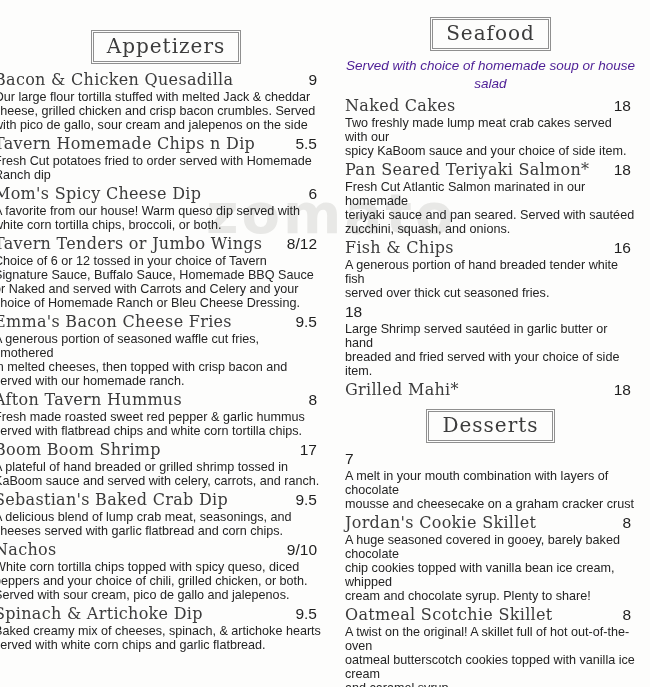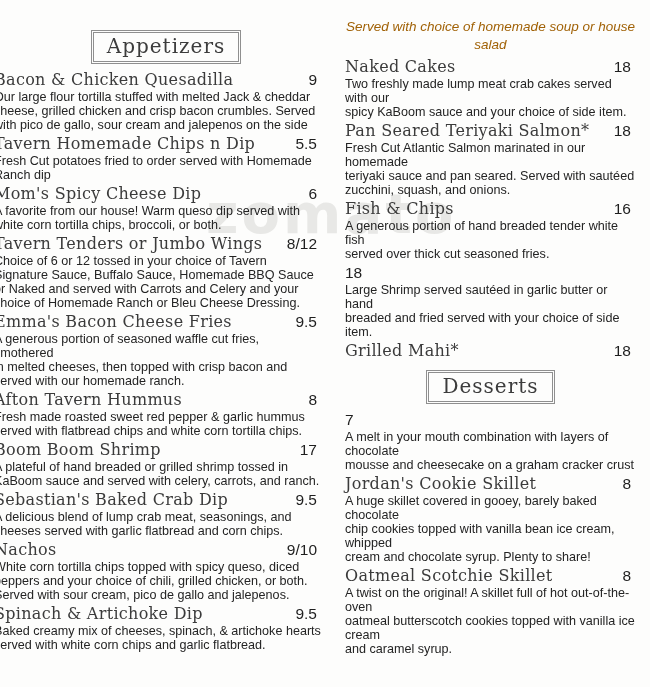--- a/index.html
+++ b/index.html
@@ -36,21 +36,21 @@
     font-size:20px;
     color:#3c3c3c;
     letter-spacing:1px;
     background:#fdfdfc;
   }
   .subtitle{
     font-style:italic;
     font-size:13.5px;
     text-align:center;
     margin:1px 0 3px;
-    color:#a16207;
+    color:#4c1d95;
     line-height:18px;
   }
   .item-head{
     display:flex;
     justify-content:space-between;
     align-items:baseline;
     margin-top:2px;
     line-height:19px;
   }
   .item-name{
@@ -163,20 +163,21 @@
             <span class="item-name">Spinach &amp; Artichoke Dip</span>
             <span class="item-price">9.5</span>
           </div>
           <div class="item-desc">Baked creamy mix of cheeses, spinach, &amp; artichoke hearts
 served with white corn chips and garlic flatbread.</div>
         </div>
       </div>
     </div>
   <div class="col col-right">
       <div class="section">
+        <div class="box-wrap"><span class="section-box"><span>Seafood</span></span></div>
         <div class="subtitle">Served with choice of homemade soup or house salad</div>
         <div class="item">
           <div class="item-head">
             <span class="item-name">Naked Cakes</span>
             <span class="item-price">18</span>
           </div>
           <div class="item-desc">Two freshly made lump meat crab cakes served with our
 spicy KaBoom sauce and your choice of side item.</div>
         </div>
         <div class="item">
@@ -217,21 +218,21 @@
             <span class="item-price">7</span>
           </div>
           <div class="item-desc">A melt in your mouth combination with layers of chocolate
 mousse and cheesecake on a graham cracker crust</div>
         </div>
         <div class="item">
           <div class="item-head">
             <span class="item-name">Jordan's Cookie Skillet</span>
             <span class="item-price">8</span>
           </div>
-          <div class="item-desc">A huge skillet covered in gooey, barely baked chocolate
+          <div class="item-desc">A huge seasoned covered in gooey, barely baked chocolate
 chip cookies topped with vanilla bean ice cream, whipped
 cream and chocolate syrup.  Plenty to share!</div>
         </div>
         <div class="item">
           <div class="item-head">
             <span class="item-name">Oatmeal Scotchie Skillet</span>
             <span class="item-price">8</span>
           </div>
           <div class="item-desc">A twist on the original!  A skillet full of hot out-of-the-oven
 oatmeal butterscotch cookies topped with vanilla ice cream

